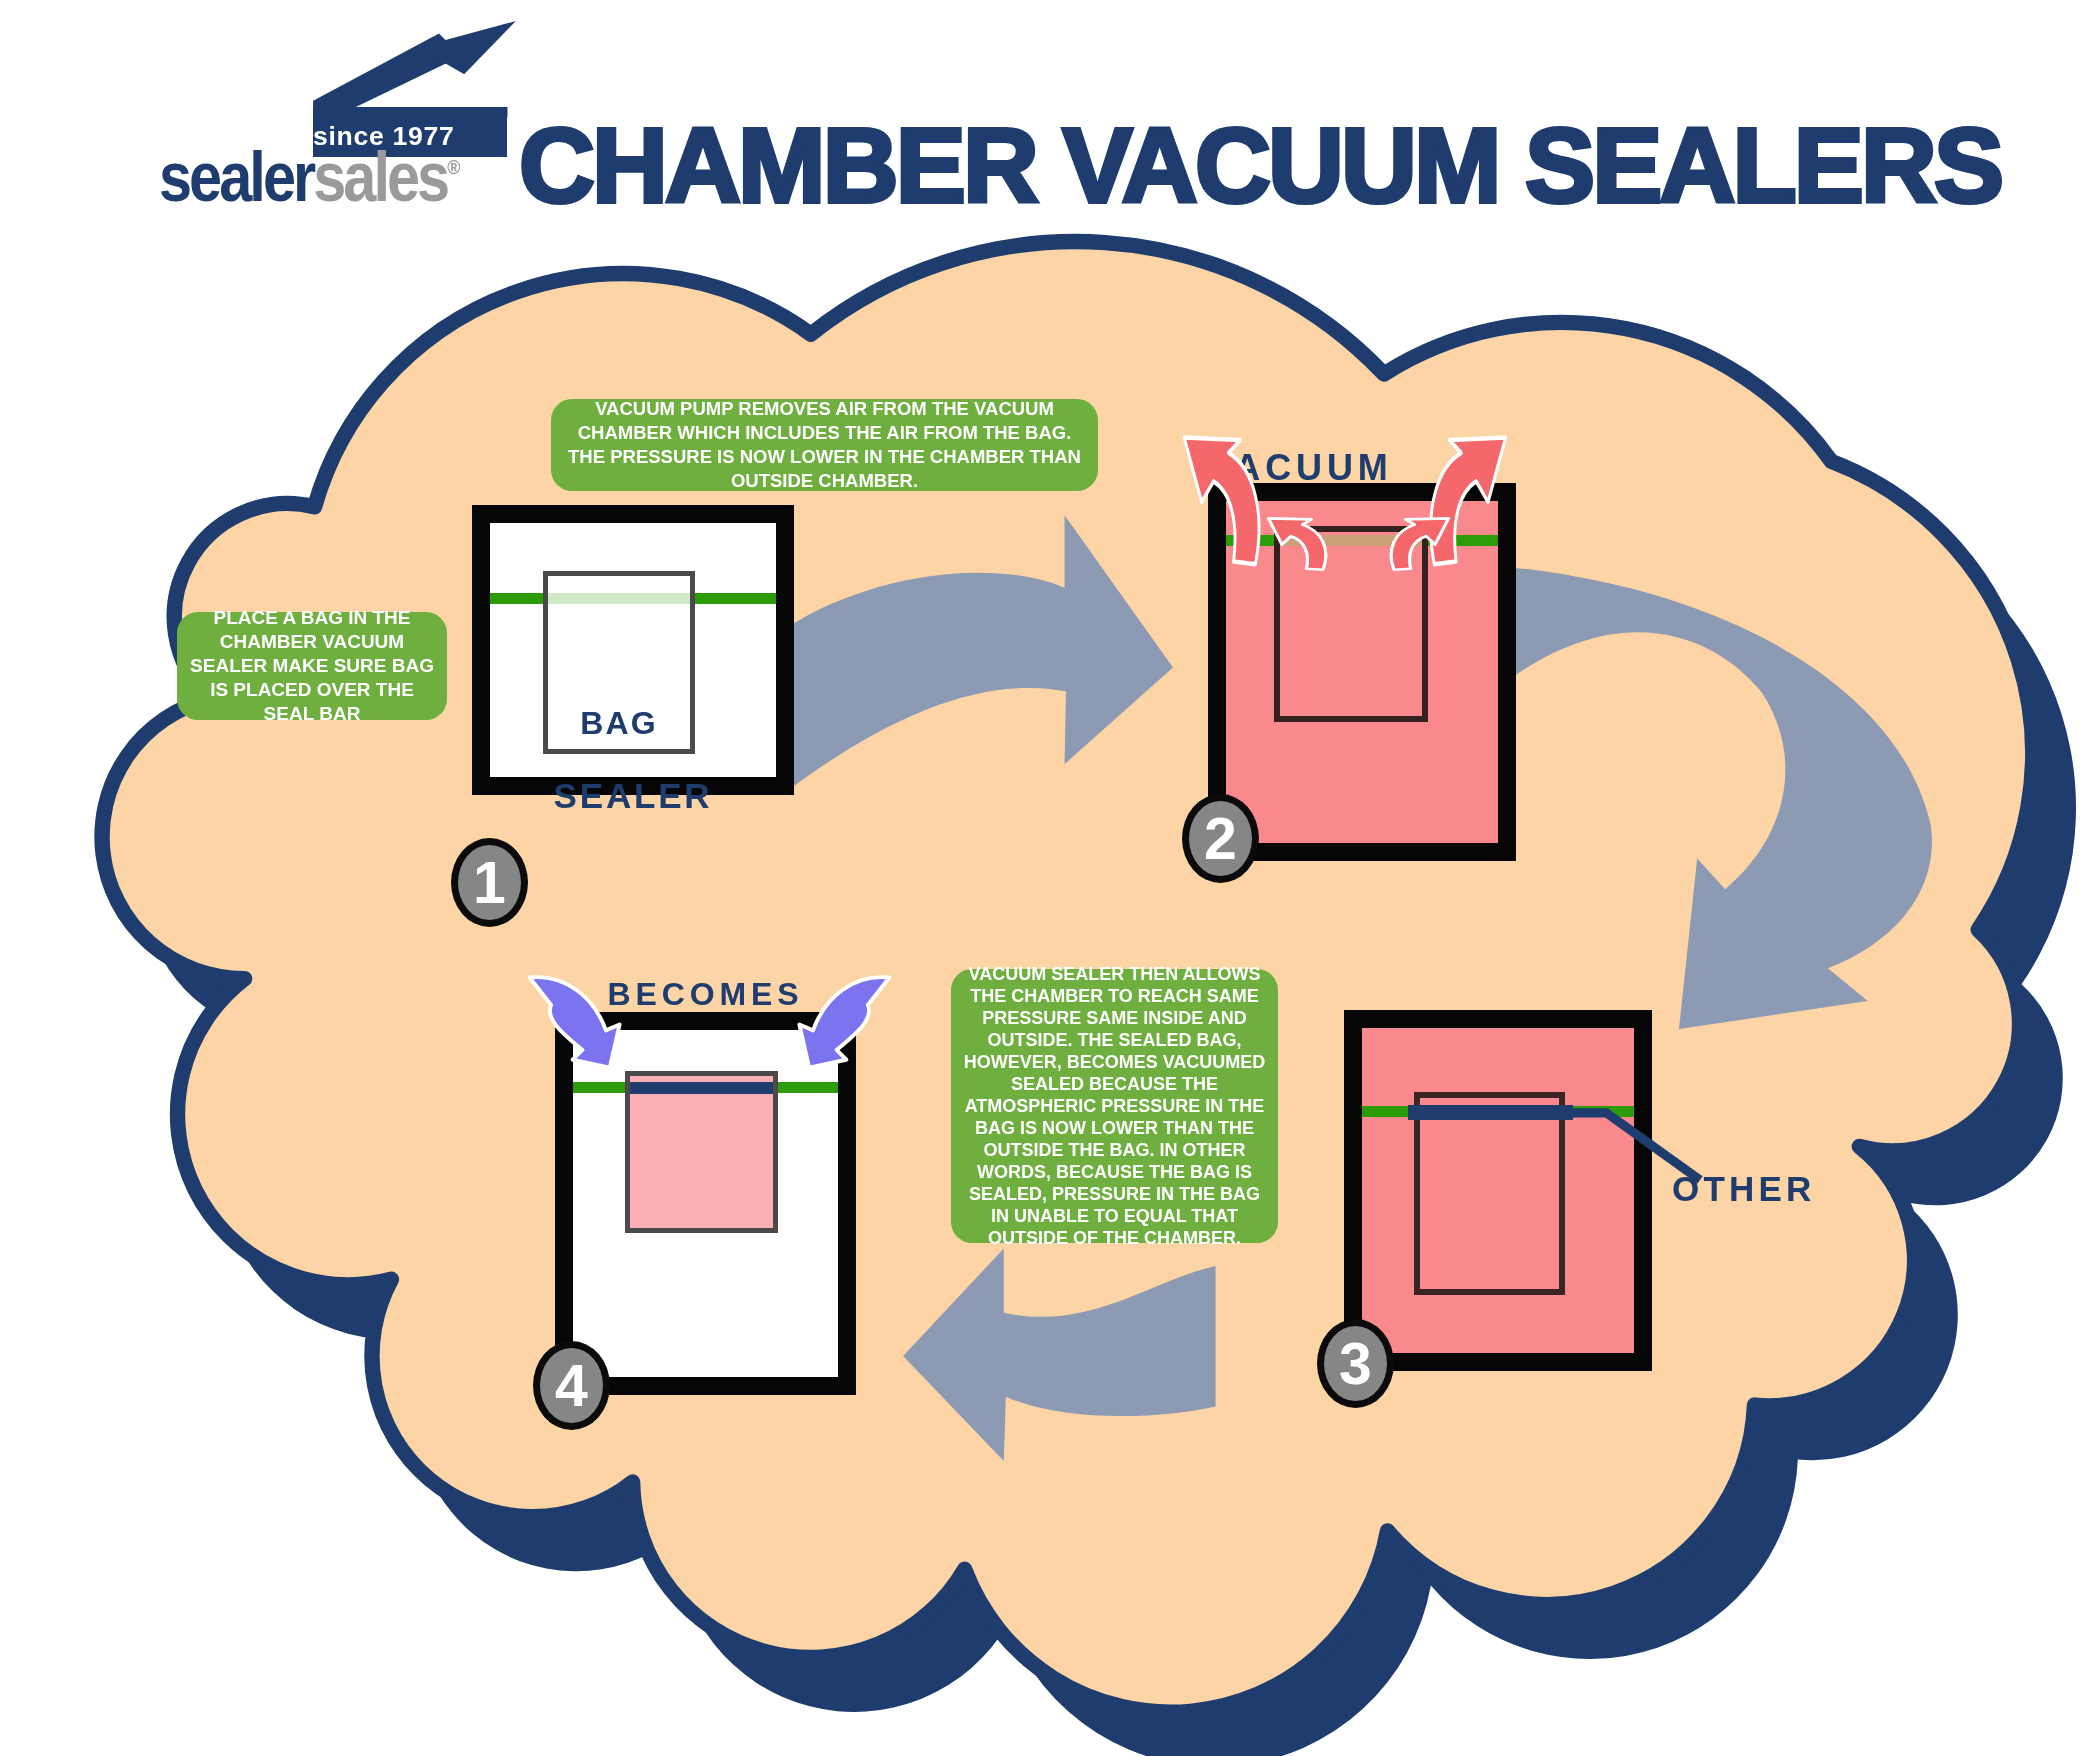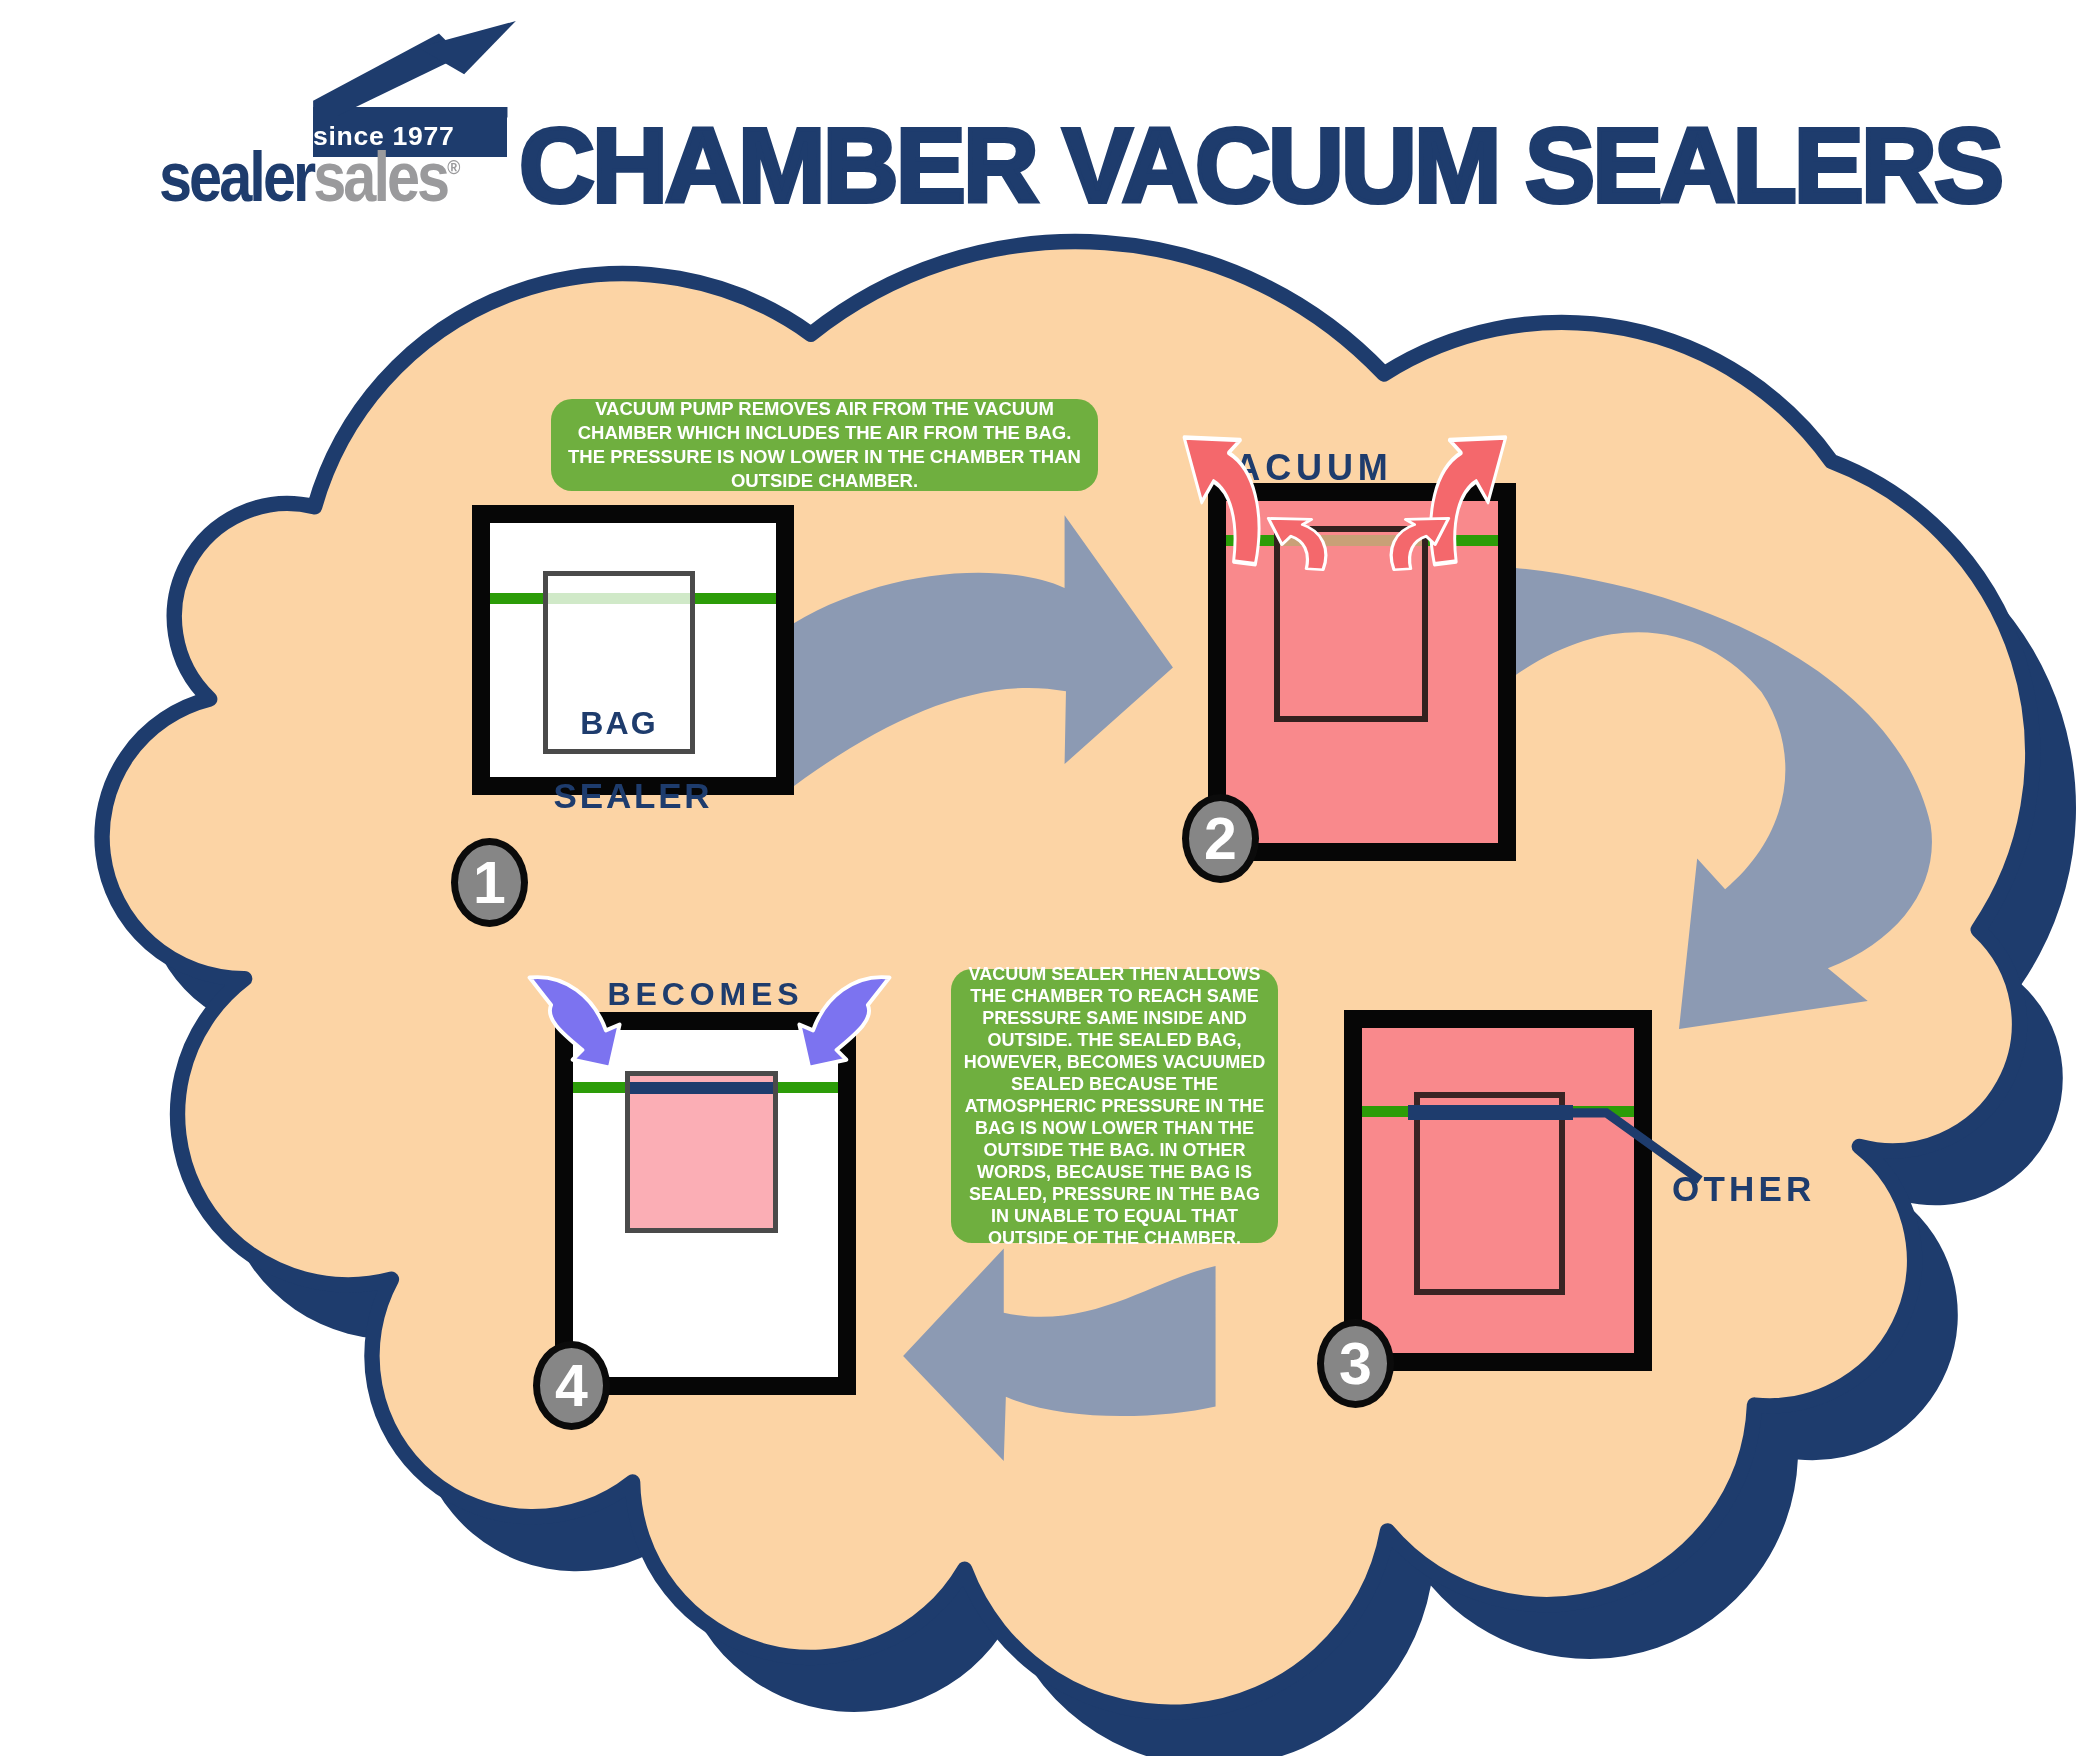--- a/index.html
+++ b/index.html
@@ -143,20 +143,23 @@
     </g>
 
     <g fill="#7C73F0" stroke="#ffffff" stroke-width="4" stroke-linejoin="round">
       <use href="#dive-down" transform="translate(752,1390) scale(1.4,1.4)"></use>
       <use href="#dive-down" transform="translate(1278,1390) scale(-1.4,1.4)"></use>
     </g>
 
     <path fill="none" stroke="#1E3C6D" stroke-width="13" d="M 2250,1592 L 2298,1592 L 2432,1688"></path>
   </svg>
 
+  <div class="note" style="left:177px;top:612px;width:270px;height:108px;padding:9.8px 12.6px;">
+    <p style="font-size:19px;line-height:24px;">PLACE A BAG IN THE CHAMBER VACUUM SEALER MAKE SURE BAG IS PLACED OVER THE SEAL BAR</p>
+  </div>
   <div class="note" style="left:551px;top:399px;width:547px;height:92px;padding:7px 12.6px;">
     <p style="font-size:18.5px;line-height:24px;">VACUUM PUMP REMOVES AIR FROM THE VACUUM CHAMBER WHICH INCLUDES THE AIR FROM THE BAG.  THE PRESSURE IS NOW LOWER IN THE CHAMBER THAN OUTSIDE CHAMBER.</p>
   </div>
   <div class="note" style="left:951px;top:969px;width:327px;height:274px;padding:11.2px 12.6px;border-radius:21px;">
     <p style="font-size:18px;line-height:22px;">VACUUM SEALER THEN ALLOWS THE CHAMBER TO REACH SAME PRESSURE SAME INSIDE AND OUTSIDE.  THE SEALED BAG, HOWEVER, BECOMES VACUUMED SEALED BECAUSE THE ATMOSPHERIC PRESSURE IN THE BAG IS NOW LOWER THAN THE OUTSIDE THE BAG.  IN OTHER WORDS, BECAUSE THE BAG IS SEALED, PRESSURE IN THE BAG IN UNABLE TO EQUAL THAT OUTSIDE OF THE CHAMBER.</p>
   </div>
 
   <div class="badge" style="left:451px;top:838px;">
     <span>1</span>
   </div>

